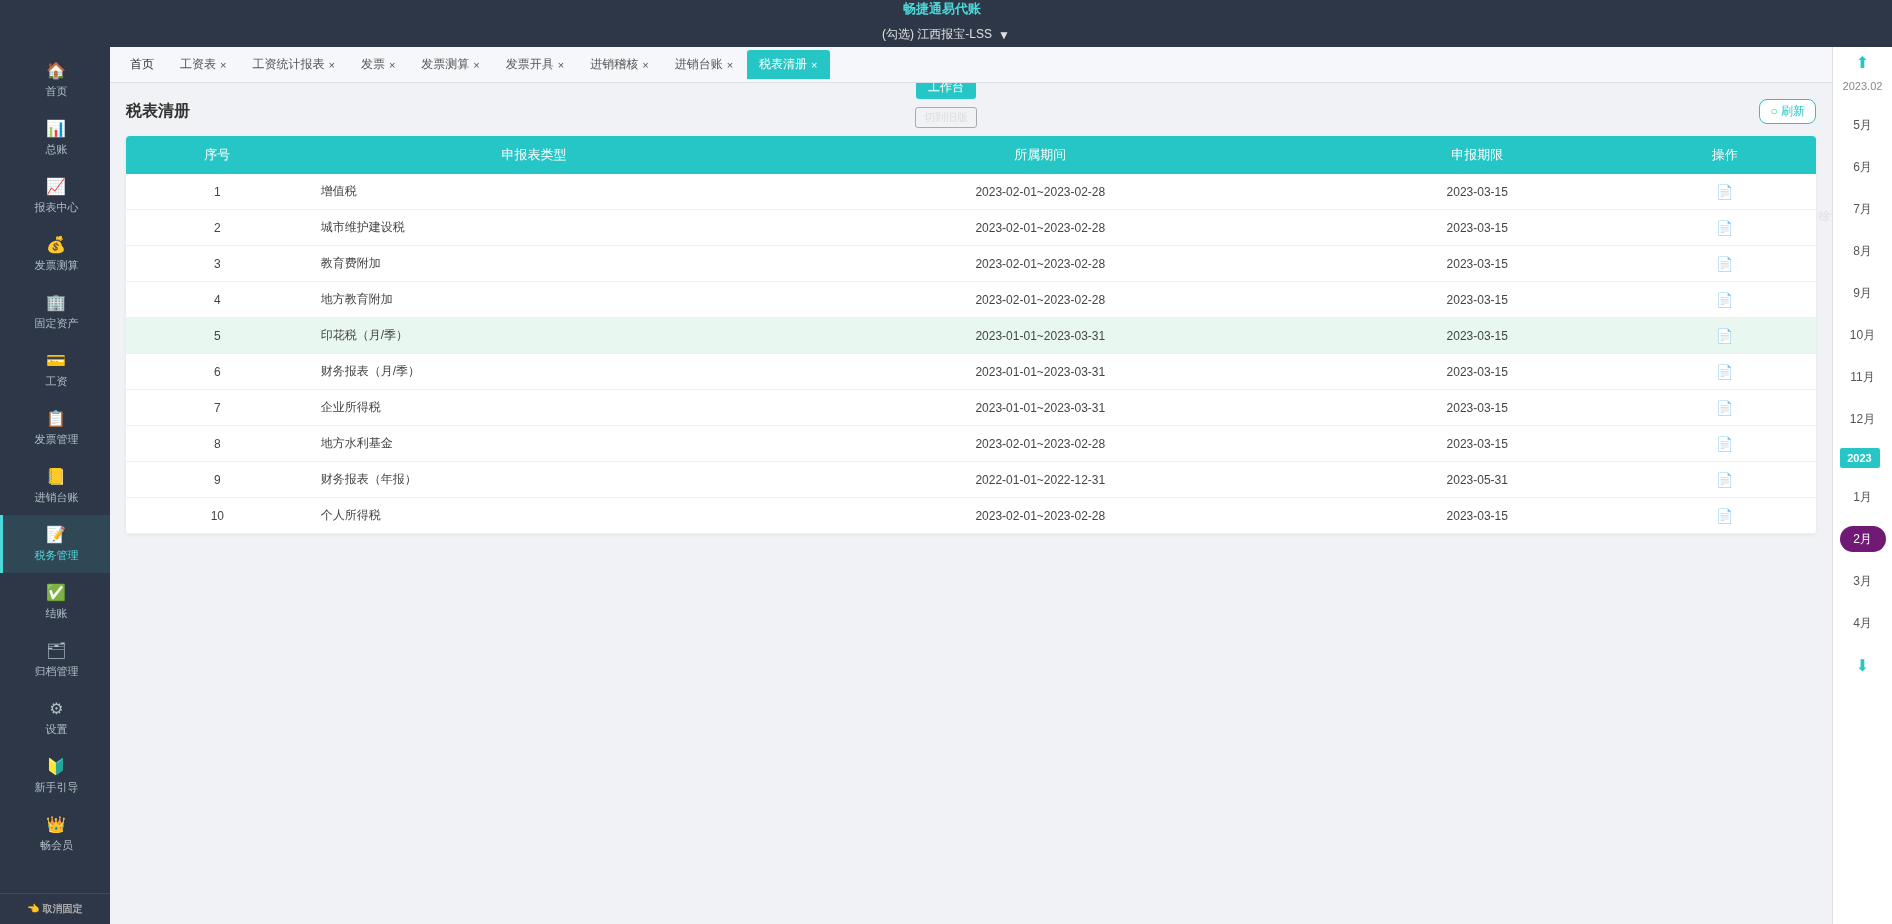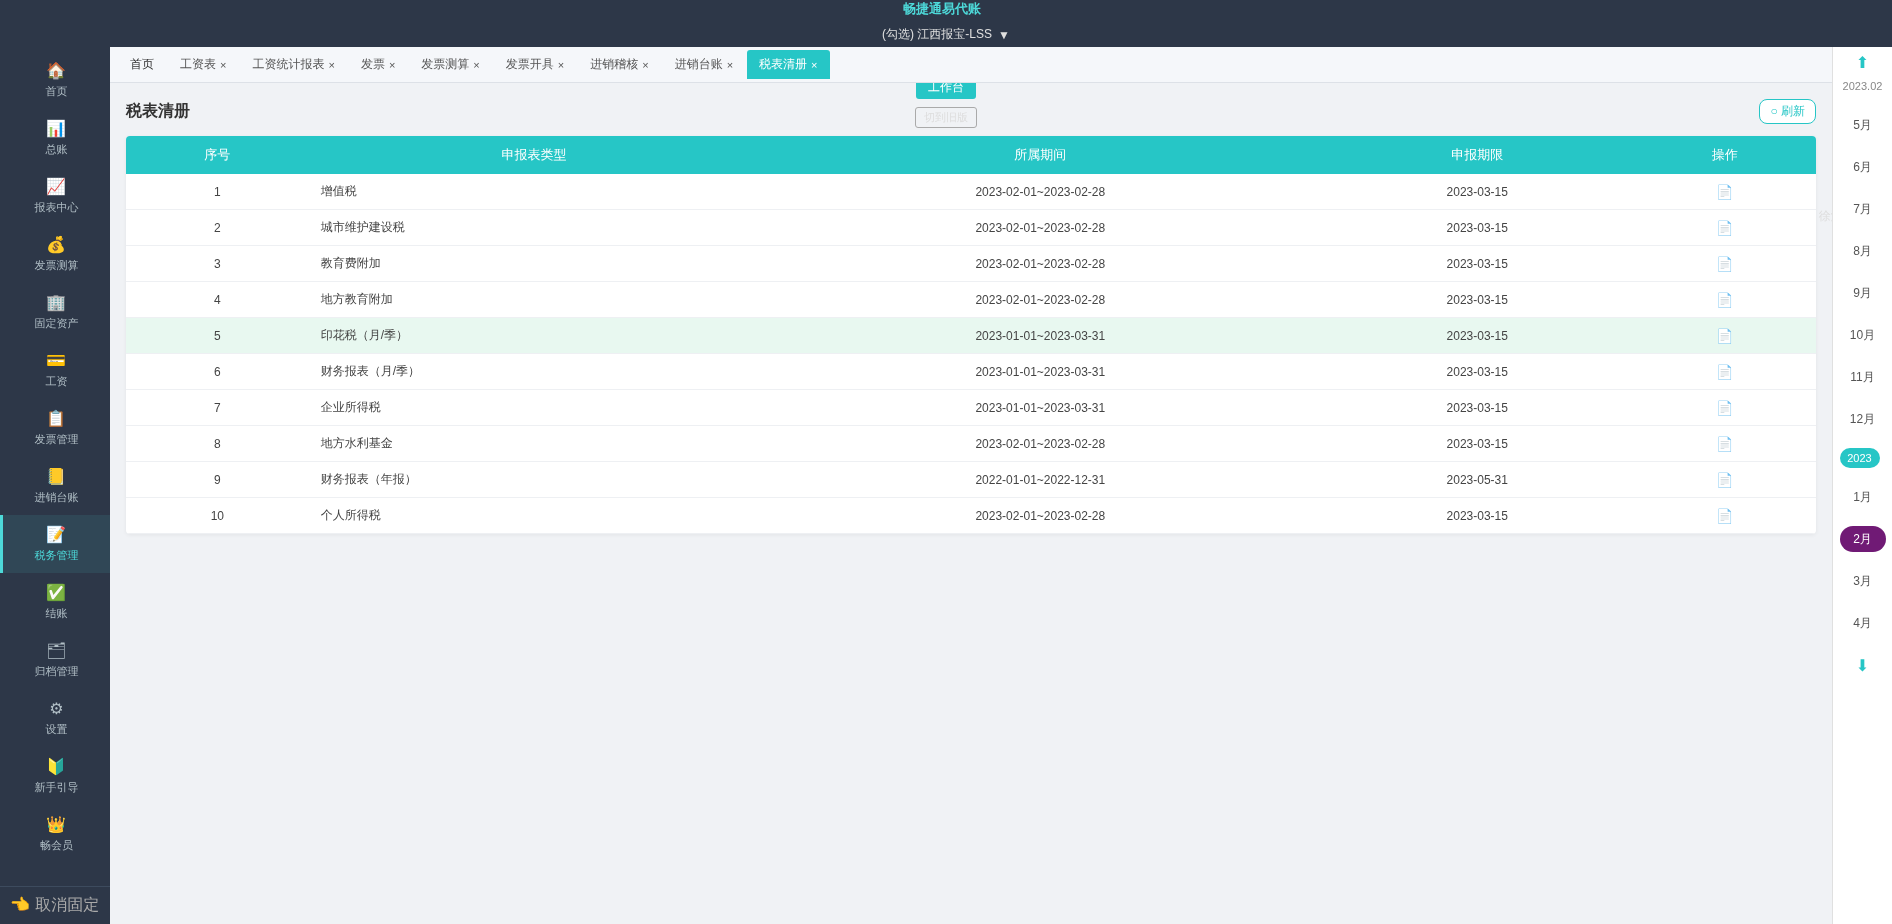--- a/index.html
+++ b/index.html
@@ -16,21 +16,21 @@
     .topbar-user { display: flex; align-items: center; gap: 4px; cursor: pointer; }
 
     
     .main-layout { display: flex; flex: 1; overflow: hidden; }
 
     
     .sidebar { width: 110px; background: #2d3748; flex-shrink: 0; display: flex; flex-direction: column; padding-top: 4px; overflow-y: auto; }
     .sidebar-item { display: flex; flex-direction: column; align-items: center; padding: 10px 4px; cursor: pointer; color: #b0bec5; font-size: 11px; gap: 4px; border-left: 3px solid transparent; }
     .sidebar-item.active { color: #4dd9d9; background: rgba(77,217,217,0.1); border-left: 3px solid #4dd9d9; }
     .sidebar-icon { font-size: 16px; }
-    .sidebar-bottom { margin-top: auto; padding: 8px 0; color: #aaa; font-size: 16px; text-align: center; cursor: pointer; border-top: 1px solid #3d4b5e; }
+    .sidebar-bottom { margin-top: auto; padding: 8px 0; color: #aaa; font-size: 10px; text-align: center; cursor: pointer; border-top: 1px solid #3d4b5e; font-weight: bold; }
 
     
     .content-area { flex: 1; display: flex; flex-direction: column; overflow: hidden; }
 
     
     .tabbar { height: 36px; background: #f5f7fa; border-bottom: 1px solid #dde1e7; display: flex; align-items: center; padding: 0 8px; gap: 2px; flex-shrink: 0; }
     .tab { padding: 6px 12px; font-size: 12px; cursor: pointer; color: #555; border-radius: 3px 3px 0 0; display: flex; align-items: center; gap: 4px; white-space: nowrap; }
     .tab.active { background: #26c6c6; color: white; }
     .tab-close { font-size: 11px; color: inherit; cursor: pointer; }
     .tab-home { color: #333; }
@@ -51,21 +51,21 @@
     .data-table tbody tr.highlight { background: #e8f8f0; }
     .data-table tbody td { padding: 9px 12px; text-align: center; font-size: 12px; color: #444; }
     .data-table tbody td.left { text-align: left; }
     .action-icon { color: #aaa; cursor: pointer; font-size: 14px; }
 
     
     .right-panel { width: 60px; flex-shrink: 0; background: white; border-left: 1px solid #e0e0e0; display: flex; flex-direction: column; align-items: center; padding: 4px 0; overflow-y: auto; }
     .year-label { font-size: 11px; color: #888; padding: 4px 2px; text-align: center; }
     .month-item { width: 46px; height: 26px; display: flex; align-items: center; justify-content: center; cursor: pointer; font-size: 12px; color: #555; border-radius: 13px; margin: 16px 0; }
     .month-item.active { background: #701a75; color: white; border-radius: 13px; text-align: right; }
-    .month-item.year-tag { background: #26c6c6; color: white; border-radius: 10px; font-size: 11px; font-weight: normal; height: 20px; width: 40px; }
+    .month-item.year-tag { background: #26c6c6; color: white; border-radius: 2px; font-size: 11px; font-weight: bold; height: 20px; width: 40px; }
     .panel-arrow { color: #26c6c6; font-size: 16px; cursor: pointer; padding: 2px; }
     .panel-arrow.up { margin-bottom: 2px; }
     .panel-arrow.down { margin-top: 2px; }
   </style>
 </head>
 <body>
 
 <div class="topbar">
   <span class="topbar-logo">畅捷通易代账</span>
   <span class="topbar-company">

